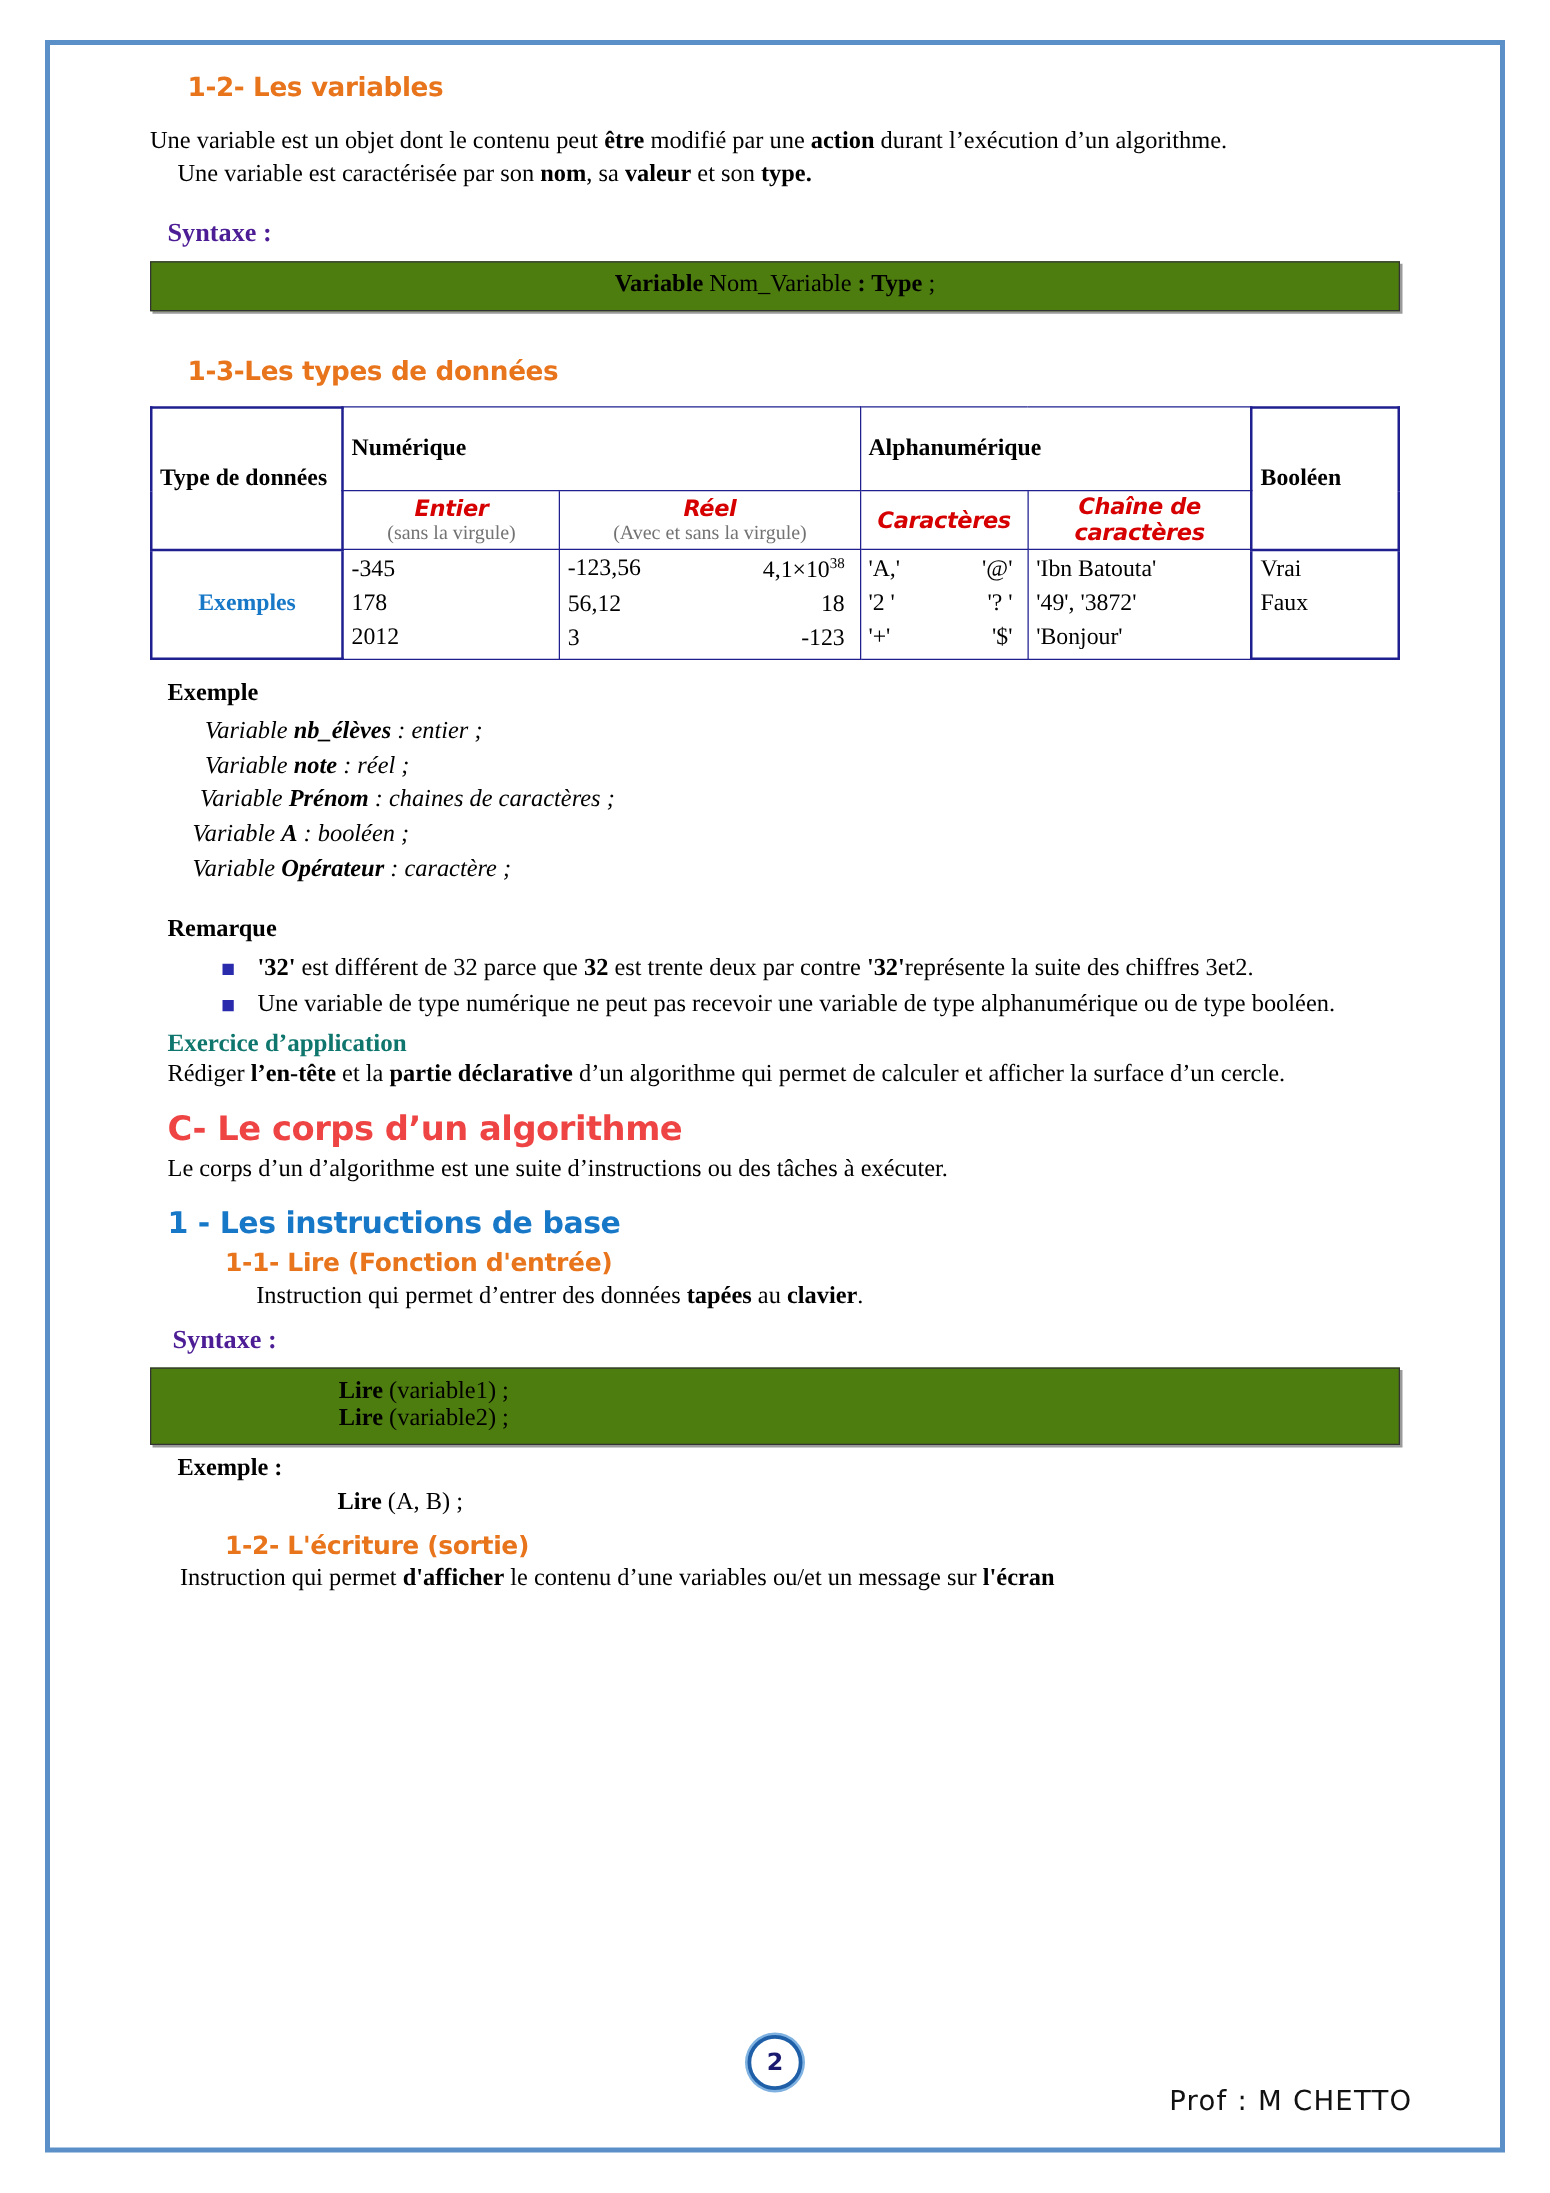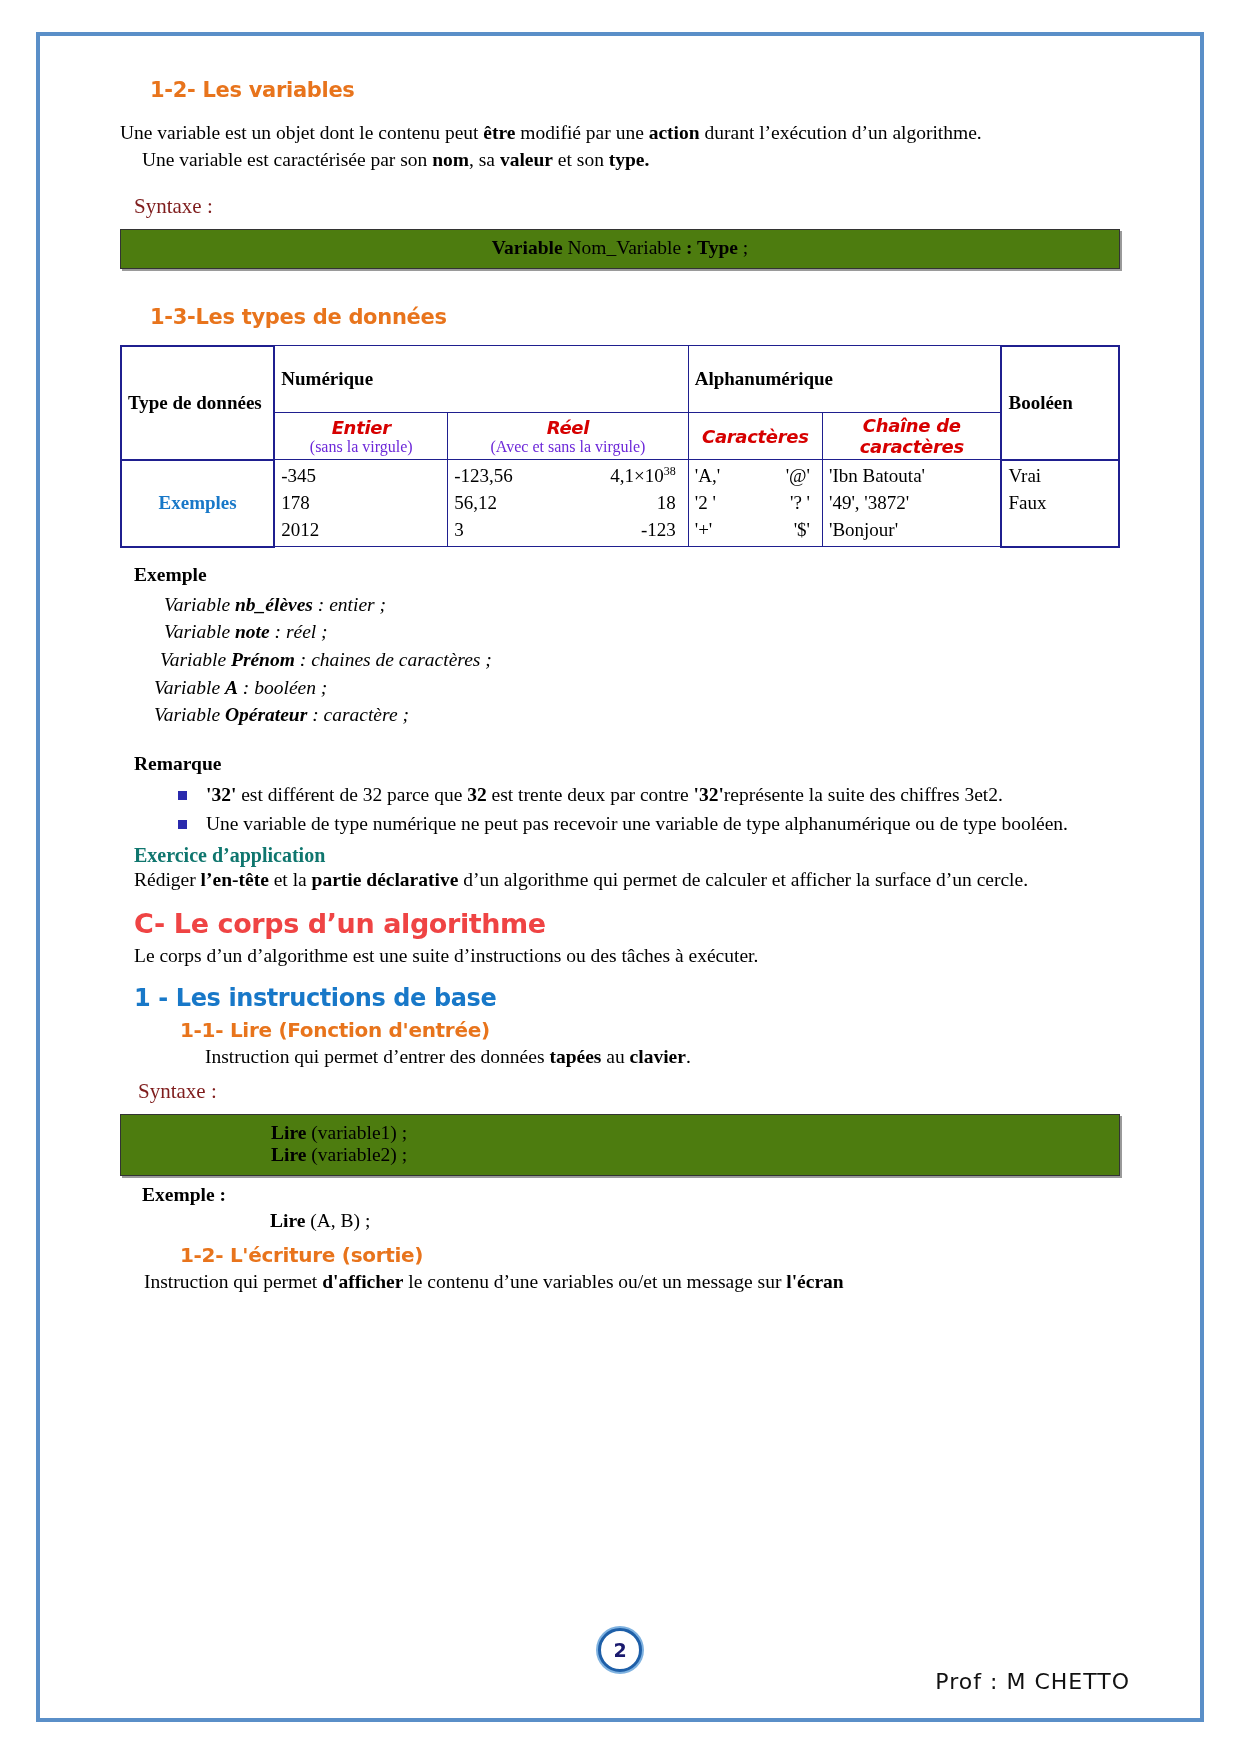--- a/index.html
+++ b/index.html
@@ -46,23 +46,23 @@
     letter-spacing:-0.4px;
   }
   .h-blue-big {
     color:#1878C8;
     font-family:"DejaVu Sans", sans-serif;
     font-weight:bold;
     font-size:24px;
     letter-spacing:-0.4px;
   }
   .h-green {
-    color:#7f1d1d;
-    font-family:"Liberation Serif", serif;
-    font-weight:normal;
+    color:#4c1d95;
+    font-family:"Liberation Serif", serif;
+    font-weight:bold;
     font-size:21px;
   }
   .h-blue-serif {
     color:#0f766e;
     font-family:"Liberation Serif", serif;
     font-weight:bold;
     font-size:20px;
   }
 
   
@@ -107,21 +107,21 @@
     font-weight:bold;
     font-style:italic;
     font-family:"DejaVu Sans", sans-serif;
     font-size:18px;
     text-align:center;
     letter-spacing:-0.3px;
   }
   .sub-note {
     font-size:16px;
     text-align:center;
-    color:#6d28d9;
+    color:#737373;
     font-family:"Liberation Serif", serif;
   }
   .exemples-label {
     color:#1878C8;
     font-weight:bold;
     font-size:20px;
     text-align:center;
   }
   .ex-lines { line-height:1.42; font-size:19px; }
   .two-col {
@@ -187,21 +187,21 @@
   }
 </style>
 </head>
 <body>
 
 <div class="page">
   <div class="border-frame"></div>
 
   <div class="content">
 
-    <div class="h-orange" style="margin-left:30px;margin-top:20px;">1-2- Les variables</div>
+    <div class="h-orange" style="margin-left:30px;">1-2- Les variables</div>
 
     <div class="para" style="margin-top:18px;">
       <span class="indent">Une variable est un objet dont le contenu  peut </span><b>être</b><span> modifié par une </span><b>action</b><span> durant l’exécution d’un algorithme.</span>
     </div>
     <div class="para indent">
       <span>Une variable est caractérisée par son </span><b>nom</b><span>, sa </span><b>valeur</b><span> et son </span><b>type.</b>
     </div>
 
     <div class="h-green" style="margin:20px 0 10px 14px;">Syntaxe :</div>
 

